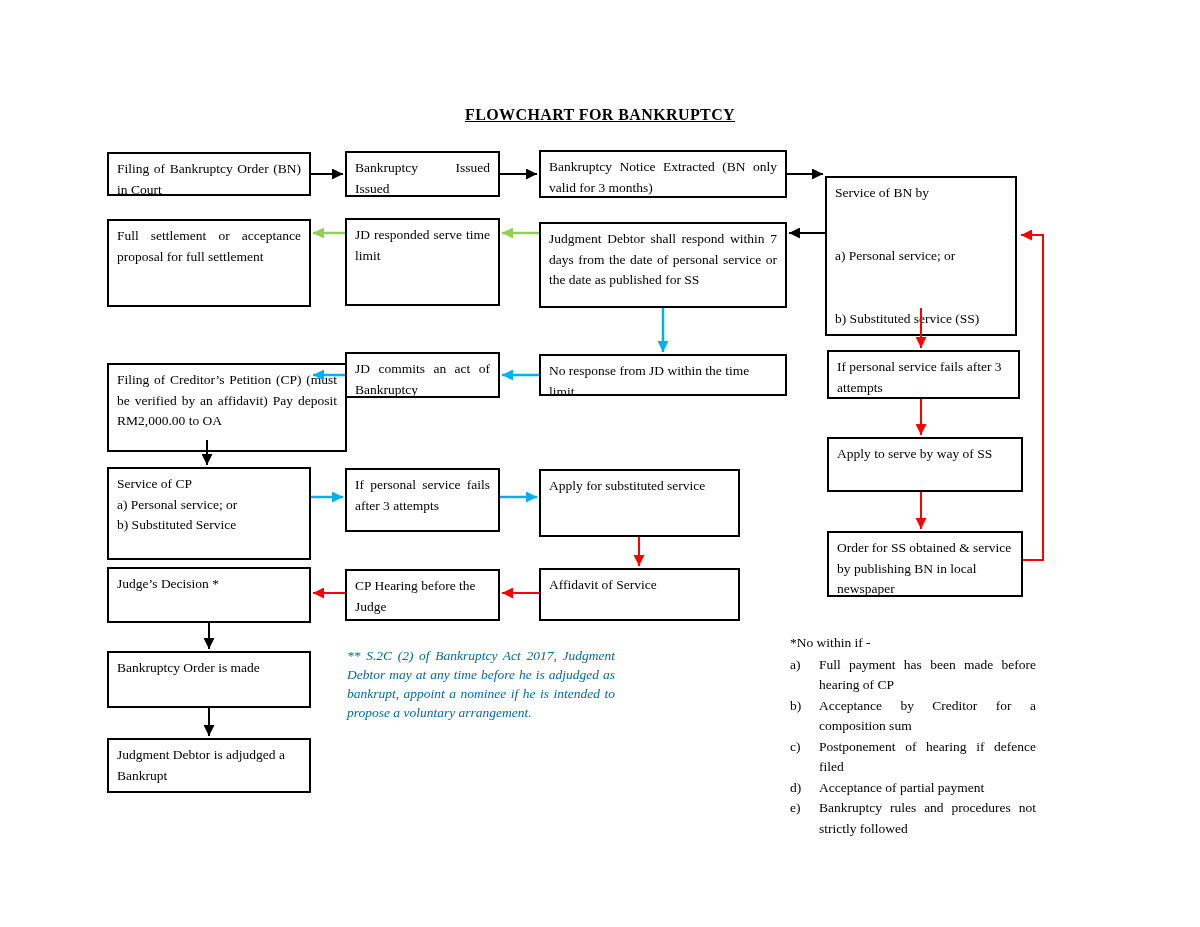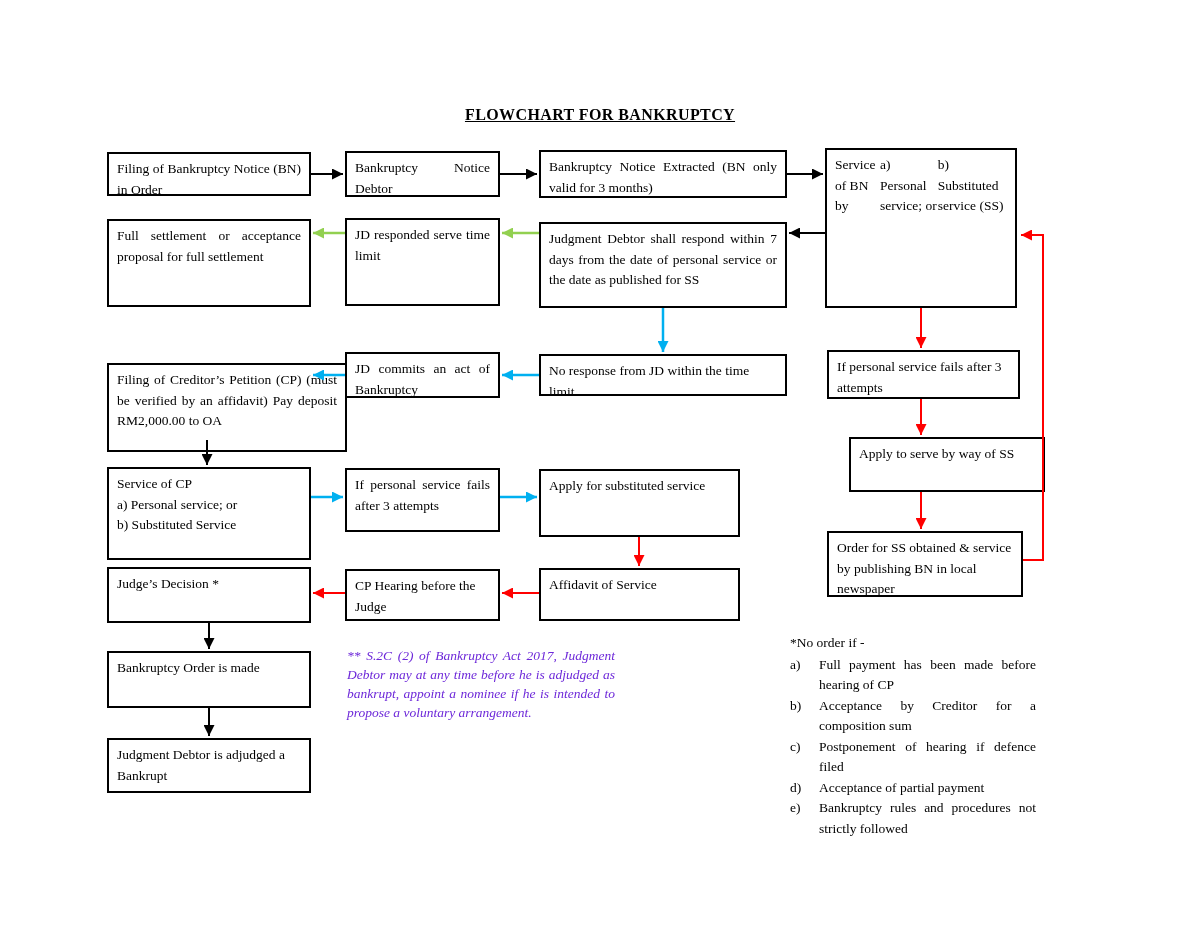--- a/index.html
+++ b/index.html
@@ -22,82 +22,82 @@
     position:absolute;
     border:2px solid #000;
     box-sizing:border-box;
     background:#fff;
     font-size:13.5px;
     line-height:20.5px;
     padding:5px 8px;
   }
   .just{text-align:justify;}
   .ctr{text-align:left;}
-  .vctr{display:flex;flex-direction:row;justify-content:flex-end;}
+  .vctr{display:flex;flex-direction:column;justify-content:space-between;margin-top:28px;}
   .arrows{position:absolute;top:0;left:0;width:1200px;height:927px;pointer-events:none;}
   .statute-note{
     position:absolute;left:347px;top:646px;width:268px;
-    color:#6d28d9;font-style:italic;font-size:13.5px;line-height:19px;
+    color:#0369a1;font-style:italic;font-size:13.5px;line-height:19px;
     text-align:justify;
   }
   .no-order{
     position:absolute;left:790px;top:633px;width:246px;
     font-size:13.5px;line-height:20.5px;
   }
   .no-order-title{margin-bottom:1px;}
   .no-order-item{display:grid;grid-template-columns:29px 1fr;}
   .no-order-item .it{text-align:justify;}
 </style>
 </head>
 <body>
 
 <div class="canvas">
 
   <div class="title">FLOWCHART FOR BANKRUPTCY</div>
 
-  <div class="box just" style="left:107px;top:152px;width:204px;height:44px;">Filing of Bankruptcy Notice (BN) in Order</div>
-  <div class="box just" style="left:345px;top:151px;width:155px;height:46px;">Bankruptcy Notice Debtor</div>
+  <div class="box just" style="left:107px;top:152px;width:204px;height:44px;">Filing of Bankruptcy Order (BN) in Court</div>
+  <div class="box just" style="left:345px;top:151px;width:155px;height:46px;">Bankruptcy Issued Issued</div>
   <div class="box just" style="left:539px;top:150px;width:248px;height:48px;">Bankruptcy Notice Extracted (BN only valid for 3 months)</div>
   <div class="box vctr" style="left:825px;top:148px;width:192px;height:160px;">
     <div>Service of BN by</div>
     <div>a) Personal service; or</div>
     <div>b) Substituted service (SS)</div>
   </div>
 
   <div class="box just" style="left:107px;top:219px;width:204px;height:88px;">Full settlement or acceptance proposal for full settlement</div>
   <div class="box just" style="left:345px;top:218px;width:155px;height:88px;">JD responded serve time limit</div>
   <div class="box just" style="left:539px;top:222px;width:248px;height:86px;">Judgment Debtor shall respond within 7 days from the date of personal service or the date as published for SS</div>
 
   <div class="box just" style="left:107px;top:351px;width:240px;height:89px;margin-top:12px;">Filing of Creditor’s Petition (CP) (must be verified by an affidavit) Pay deposit RM2,000.00 to OA</div>
   <div class="box just" style="left:345px;top:352px;width:155px;height:46px;">JD commits an act of Bankruptcy</div>
   <div class="box" style="left:539px;top:354px;width:248px;height:42px;">No response from JD within the time limit</div>
 
   <div class="box" style="left:827px;top:350px;width:193px;height:49px;">If personal service fails after 3 attempts</div>
-  <div class="box" style="left:827px;top:437px;width:196px;height:55px;margin-left:22px;">Apply to serve by way of SS</div>
+  <div class="box" style="left:827px;top:437px;width:196px;height:55px;">Apply to serve by way of SS</div>
   <div class="box" style="left:827px;top:531px;width:196px;height:66px;">Order for SS obtained &amp; service by publishing BN in local newspaper</div>
 
   <div class="box" style="left:107px;top:467px;width:204px;height:93px;">
     <div>Service of CP</div>
     <div>a) Personal service; or</div>
     <div>b) Substituted Service</div>
   </div>
   <div class="box just" style="left:345px;top:468px;width:155px;height:64px;">If personal service fails after 3 attempts</div>
   <div class="box" style="left:539px;top:469px;width:201px;height:68px;">Apply for substituted service</div>
 
   <div class="box ctr" style="left:107px;top:567px;width:204px;height:56px;">Judge’s Decision *</div>
   <div class="box" style="left:345px;top:569px;width:155px;height:52px;">CP Hearing before the Judge</div>
   <div class="box ctr" style="left:539px;top:568px;width:201px;height:53px;">Affidavit of Service</div>
 
   <div class="box ctr" style="left:107px;top:651px;width:204px;height:57px;">Bankruptcy Order is made</div>
   <div class="box ctr" style="left:107px;top:738px;width:204px;height:55px;">Judgment Debtor is adjudged a Bankrupt</div>
 
   <div class="statute-note">** S.2C (2) of Bankruptcy Act 2017, Judgment Debtor may at any time before he is adjudged as bankrupt, appoint a nominee if he is intended to propose a voluntary arrangement.</div>
 
   <div class="no-order">
-    <div class="no-order-title">*No order if -</div>
+    <div class="no-order-title">*No within if -</div>
     <div class="no-order-item">
       <span>a)</span>
       <span class="it">Full payment has been made before hearing of CP</span>
     </div>
     <div class="no-order-item">
       <span>b)</span>
       <span class="it">Acceptance by Creditor for a composition sum</span>
     </div>
     <div class="no-order-item">
       <span>c)</span>

